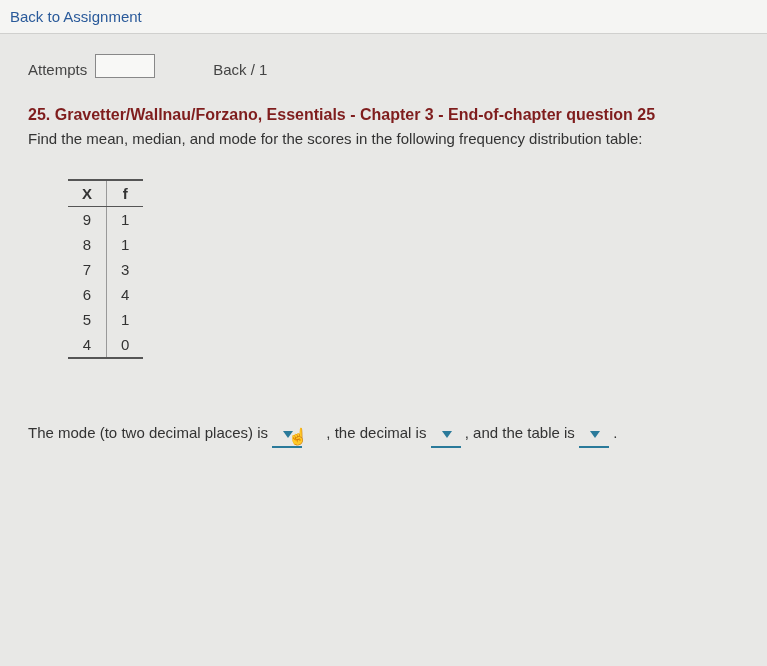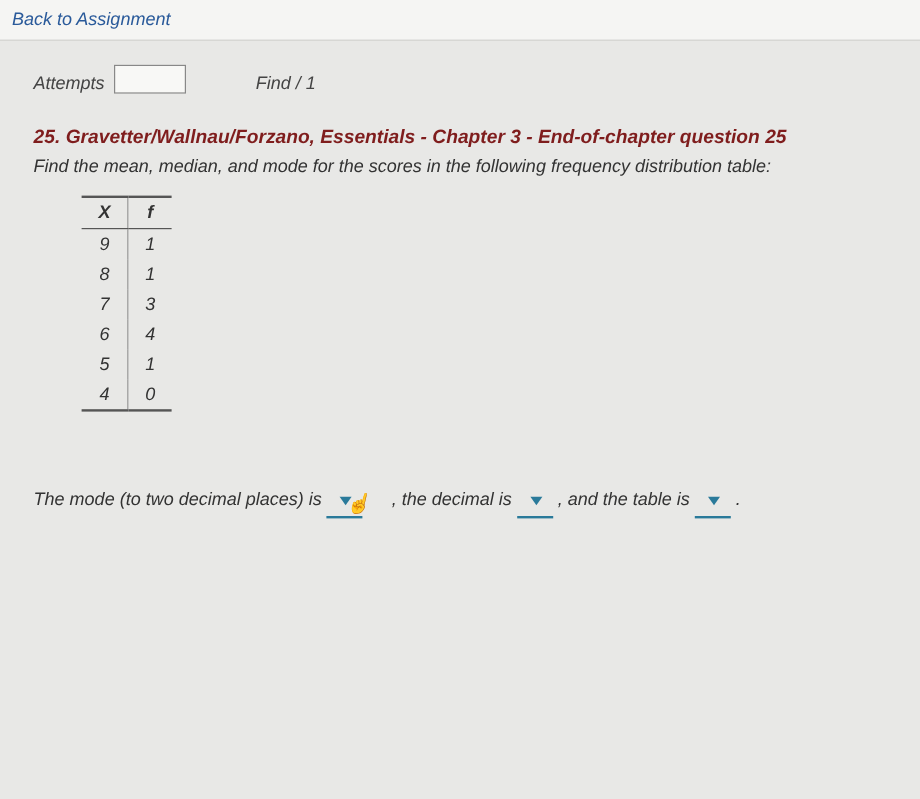--- a/index.html
+++ b/index.html
@@ -1,15 +1,15 @@
 <!DOCTYPE html>
 <html><head>
   <meta charset="utf-8">
   <style>
-    * { box-sizing: border-box; margin: 0; padding: 0; font-style: italic; }
+    * { box-sizing: border-box; margin: 0; padding: 0; }
     body {
       width: 767px;
       height: 666px;
       background: #e8e8e6;
       font-family: Arial, Helvetica, sans-serif;
       color: #333;
       overflow: hidden;
     }
     .back-link {
       color: #2a5a9a;
@@ -43,21 +43,21 @@
     }
     .question-title {
       font-size: 16px;
       font-weight: bold;
       color: #7f1d1d;
       margin-bottom: 6px;
     }
     .question-text {
       font-size: 15px;
       color: #333;
-      margin-bottom: 16px;
+      margin-bottom: 32px;
     }
     .freq-table {
       margin-left: 40px;
       border-collapse: collapse;
       font-size: 15px;
       color: #333;
     }
     .freq-table th, .freq-table td {
       padding: 4px 14px;
       text-align: center;
@@ -115,21 +115,21 @@
 <div class="back-link">
   <span>Back to Assignment</span>
 </div>
 
 <div class="container">
 
   <div class="attempts-row">
     <span>Attempts</span>
     <span class="attempts-box"></span>
     <span class="score-text">
-      <span>Find</span>
+      <span>Back</span>
       <span>/</span>
       <span>1</span>
     </span>
   </div>
 
   <div class="question-title">
     <span>25.</span>
     <span>Gravetter/Wallnau/Forzano, Essentials - Chapter 3 - End-of-chapter question 25</span>
   </div>
 

